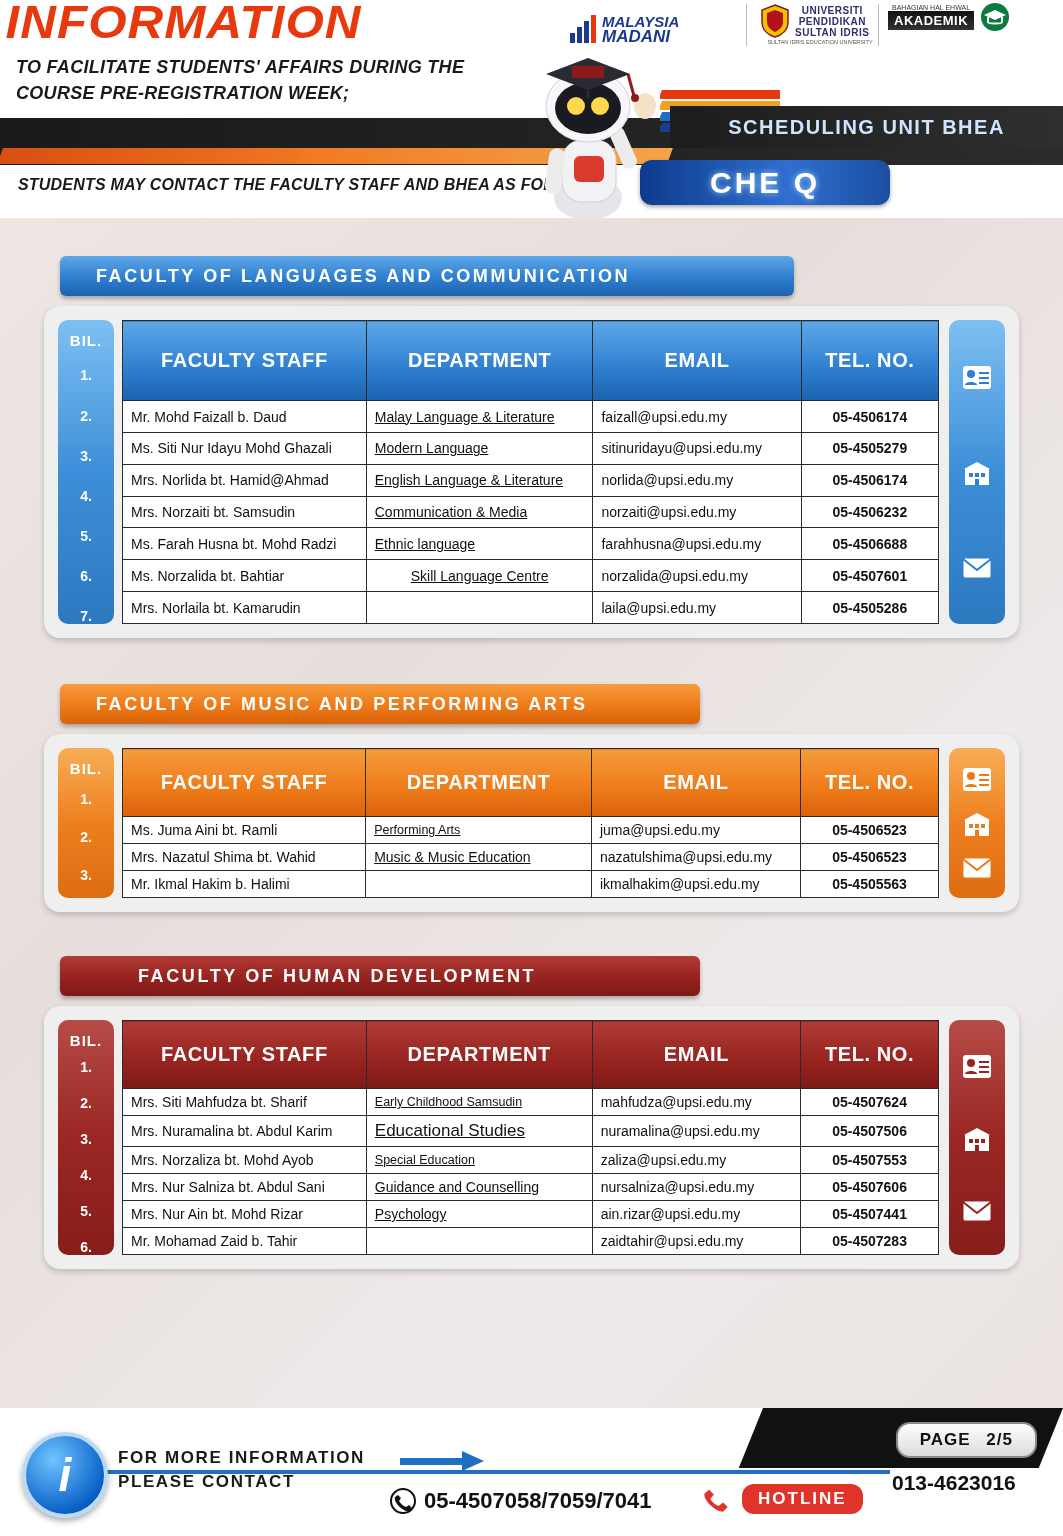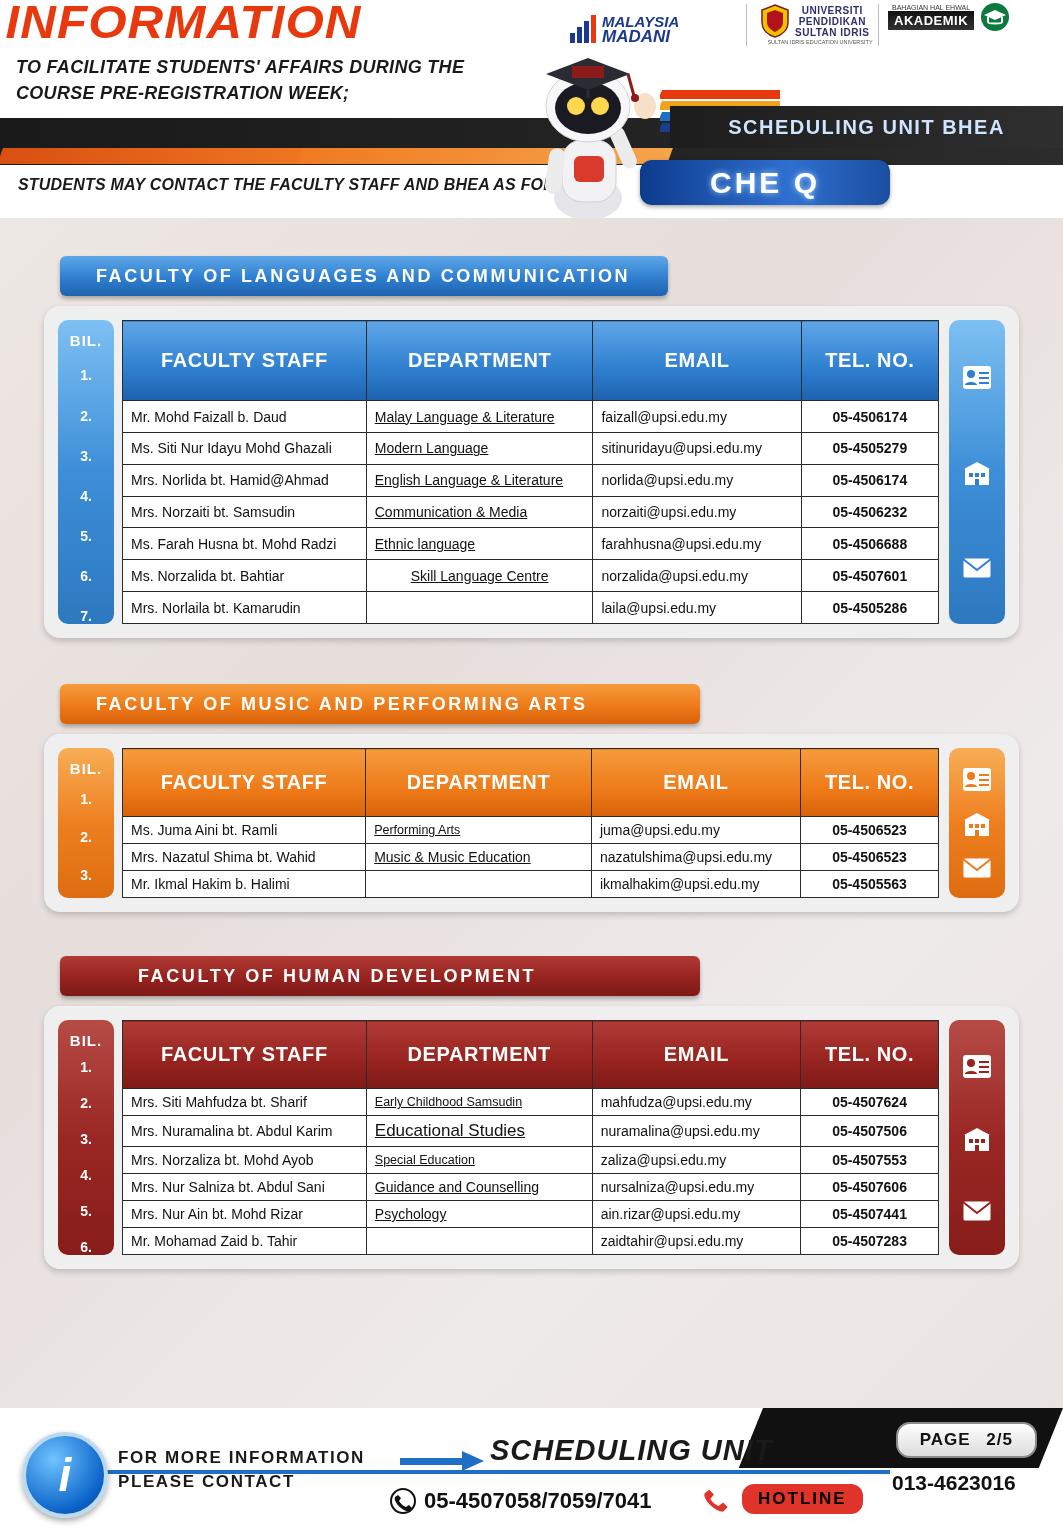--- a/index.html
+++ b/index.html
@@ -106,21 +106,21 @@
   }
   .robot {
     position:absolute; left:500px; top:48px; width:180px; height:175px;
   }
 
   
   .section { position:relative; margin: 0 auto; }
   .sec-title {
     position:relative;
     margin-left:60px;
-    width:608px; height:40px;
+    width:734px; height:40px;
     border-radius:6px;
     display:flex; align-items:center;
     padding-left:36px;
     color:#fff; font-size:18px; font-weight:bold; letter-spacing:2.6px;
     box-shadow:0 3px 4px rgba(0,0,0,.28);
   }
   .sec-title.blue  { background:linear-gradient(180deg,#5ea7e8,#2f7fd0 55%,#1d62ae); }
   .sec-title.orange{ background:linear-gradient(180deg,#f59b3c,#ee7a18 55%,#d9620a); }
   .sec-title.red   { background:linear-gradient(180deg,#b03a36,#96231f 55%,#7d1a17); }
 
@@ -208,21 +208,21 @@
   .sched-foot {
     position:absolute; left:490px; top:26px;
     font-size:29px; font-weight:bold; letter-spacing:1px; color:#1a1a1a; font-style:italic;
   }
   .phone-line {
     position:absolute; left:390px; top:80px; display:flex; align-items:center; gap:8px;
     font-size:22px; font-weight:bold; color:#111;
   }
   .hotline-pill {
     position:absolute; left:742px; top:76px;
-    background:#e0332a; color:#000000; font-size:17px; font-weight:bold; letter-spacing:2px;
+    background:#e0332a; color:#ffffff; font-size:17px; font-weight:bold; letter-spacing:2px;
     padding:5px 16px; border-radius:12px;
   }
   .hotline-num {
     position:absolute; left:892px; top:63px; font-size:21px; font-weight:bold; color:#111;
   }
   .page-pill {
     position:absolute; right:26px; top:14px;
     background:linear-gradient(180deg,#fefefe,#dcdcdc);
     border:2px solid #8a8a8a; border-radius:14px;
     padding:6px 22px; font-size:17px; font-weight:bold; color:#111; letter-spacing:1px;
@@ -570,21 +570,20 @@
   <div class="more-info">
     <div>FOR MORE INFORMATION</div>
     <div>PLEASE CONTACT</div>
   </div>
 
   <div class="arrow">
     <div class="bar"></div>
       <div class="head"></div>
   </div>
 
-  <div class="sched-foot">SCHEDULING UNIT</div>
 
   <div class="phone-line">
     <svg width="26" height="26" viewBox="0 0 26 26">
       <circle cx="13" cy="13" r="12" fill="none" stroke="#111" stroke-width="2"></circle>
       <path d="M8 7 l3 3 -2 3 c2 3 4 5 7 6 l3-2 3 3 -3 3 C13 24 3 14 5 9 Z" fill="#111"></path>
     </svg>
     <span>05-4507058/7059/7041</span>
   </div>
 
   <svg style="position:absolute;left:700px;top:76px;" width="30" height="30" viewBox="0 0 26 26">

